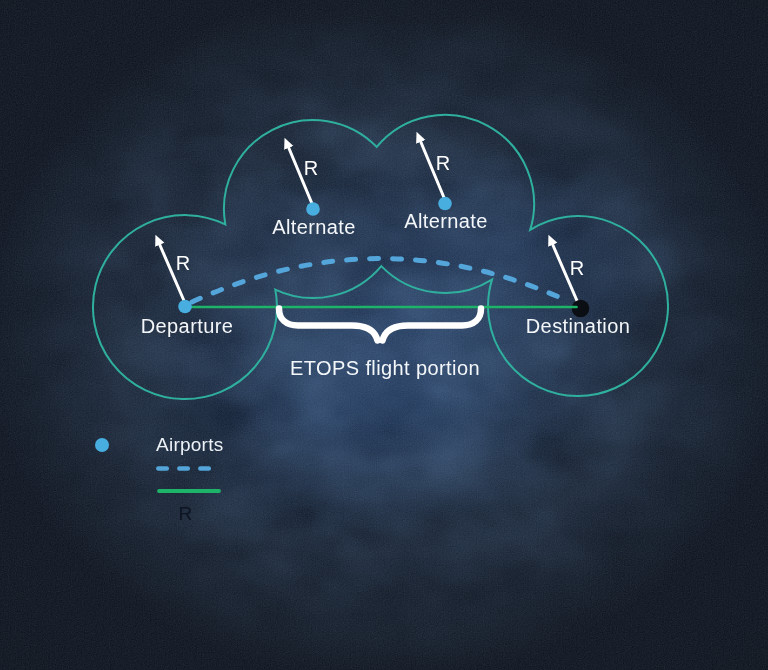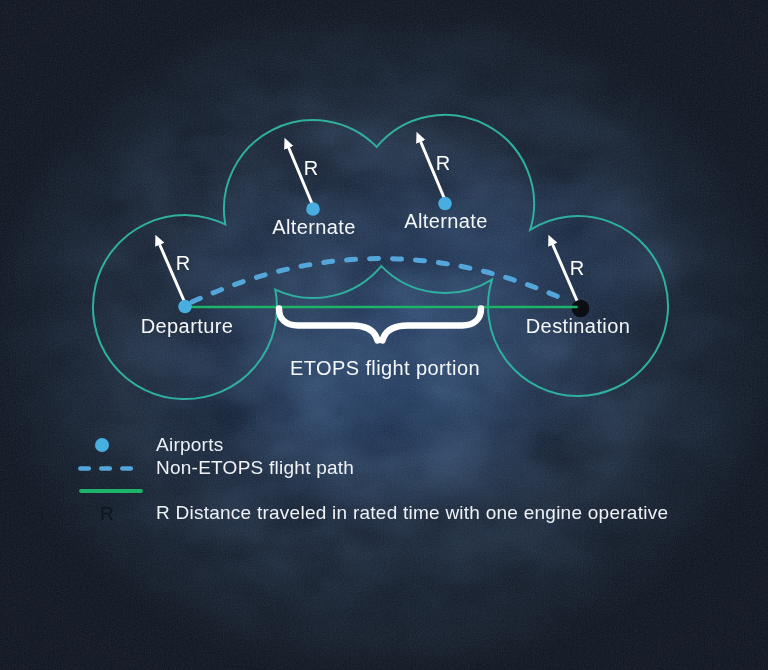--- a/index.html
+++ b/index.html
@@ -18,21 +18,21 @@
   .texture{position:absolute;left:0;top:0;z-index:1;pointer-events:none;}
   .diagram{position:absolute;left:0;top:0;z-index:2;}
   .lbl{fill:#f4f7fa;font-size:20px;letter-spacing:0.4px;}
   .rlbl{fill:#ffffff;font-size:20px;}
   .cloud{fill:none;stroke-width:2;}
   .dashed-path{fill:none;stroke-width:5;stroke-linecap:round;stroke-dasharray:9 14;}
   .green-path{stroke-width:2.6;stroke-linecap:round;}
   .arrow{stroke:#ffffff;stroke-width:3;stroke-linecap:round;}
   .brace{fill:none;stroke-width:6.5;stroke-linecap:round;stroke-linejoin:round;}
   .legend{position:absolute;left:78px;top:434px;z-index:3;}
-  .legend-row{display:flex;align-items:center;height:22.7px;}
+  .legend-row{display:flex;align-items:center;height:22.7px;justify-content:flex-end;}
   .swatch{flex:0 0 67px;width:67px;height:22px;position:relative;}
   .swatch svg{position:absolute;}
   .dot-swatch{left:17px;top:4px;}
   .dash-swatch{left:0;top:9px;}
   .line-swatch{left:1px;top:9px;}
   .r-symbol{
     position:absolute;left:22px;top:1px;font-size:19px;font-weight:500;
     color:#0d1422;letter-spacing:0.2px;
   }
   .legend-label{
@@ -127,32 +127,30 @@
       </span>
       <span class="legend-label">Airports</span>
     </div>
 
     <div class="legend-row">
       <span class="swatch">
         <svg class="dash-swatch" width="67" height="5">
           <line x1="2.3" y1="2.5" x2="64.7" y2="2.5" stroke-width="4.5" stroke-linecap="round" stroke-dasharray="8.5 12.5" stroke="#54a5da"></line>
         </svg>
       </span>
-      <span class="legend-label">Non-ETOPS flight path</span>
     </div>
 
     <div class="legend-row">
       <span class="swatch">
         <svg class="line-swatch" width="64" height="4">
           <line x1="2" y1="2" x2="62" y2="2" stroke-width="3.8" stroke-linecap="round" stroke="#1db46a"></line>
         </svg>
       </span>
     </div>
 
     <div class="legend-row">
       <span class="swatch">
         <span class="r-symbol">R</span>
       </span>
-      <span class="legend-label">R Distance traveled in rated time with one engine operative</span>
     </div>
 
   </div>
 </div>
 
 </body></html>

